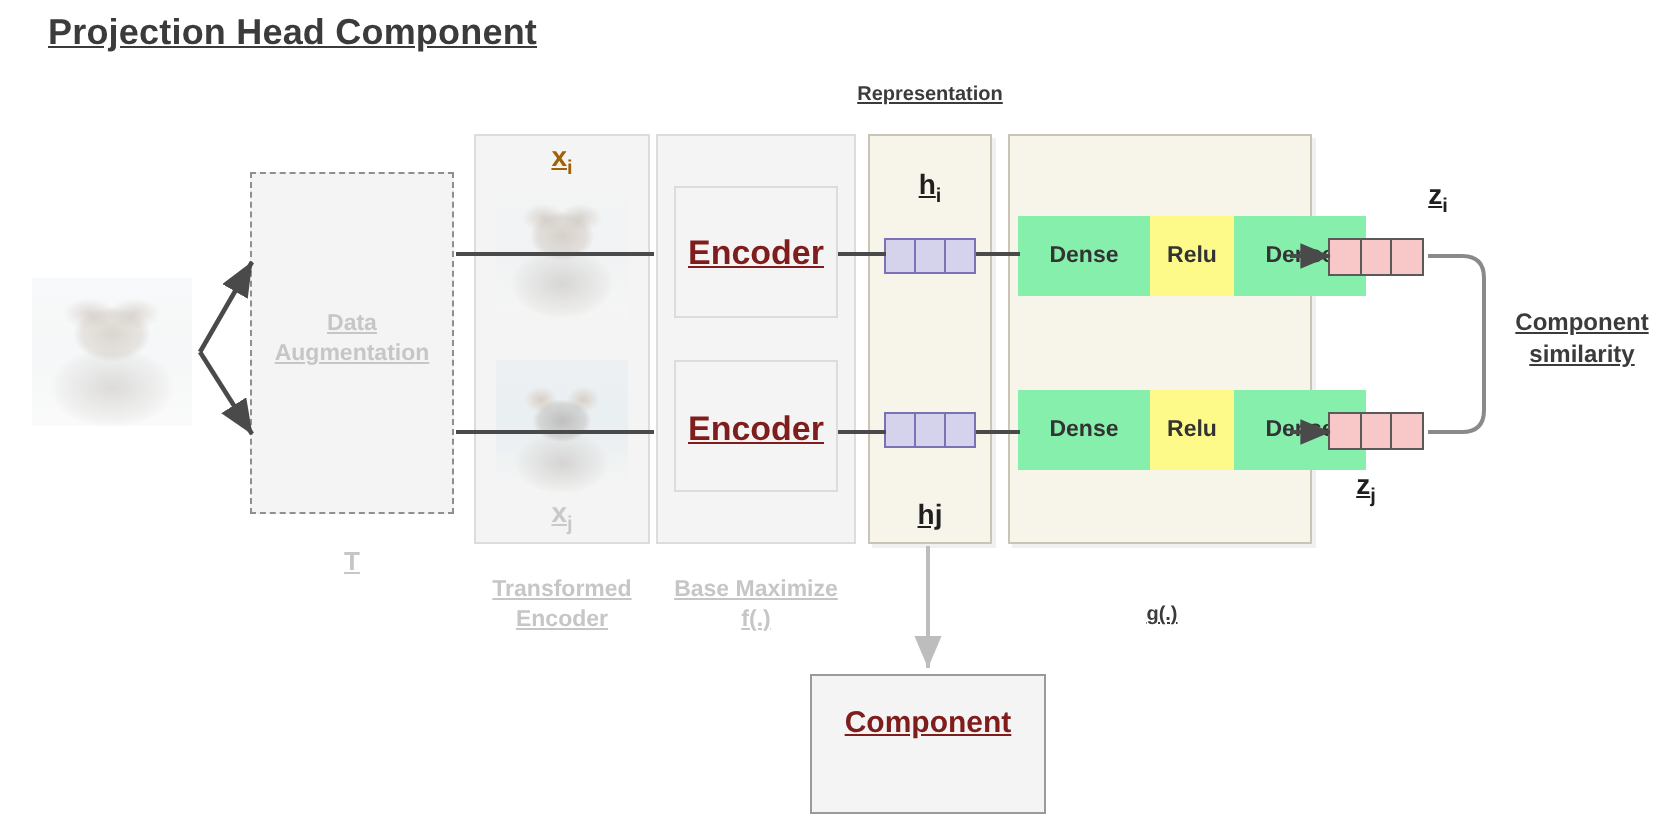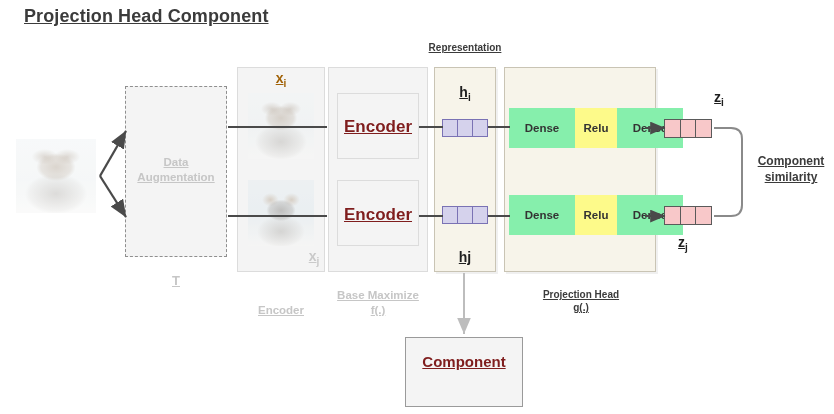--- a/index.html
+++ b/index.html
@@ -130,21 +130,22 @@
   <div class="abs faintlabel" style="left:146px;top:273px;width:60px;font-size:13px;">T</div>
 
   <div class="abs faintbox" style="left:237px;top:67px;width:88px;height:205px;"></div>
   <div class="abs mathlabel" style="left:237px;top:70px;width:88px;color:#a16207;"><span>x</span><sub>i</sub></div>
   <div class="abs" style="left:248px;top:93px;width:66px;height:66px;">
     <div class="cat" style="left:0;top:0;width:66px;height:66px;"></div>
   </div>
   <div class="abs" style="left:248px;top:180px;width:66px;height:66px;">
     <div class="cat var2" style="left:0;top:0;width:66px;height:66px;"></div>
   </div>
-  <div class="abs mathlabel" style="left:237px;top:248px;width:88px;color:#c9c9c9;padding-left:33px;"><span>x</span><sub>j</sub></div>
+  <div class="abs mathlabel" style="left:237px;top:248px;width:88px;color:#c9c9c9;"><span>x</span><sub>j</sub></div>
+  <div class="abs faintlabel" style="left:230px;top:288px;width:102px;">Transformed</div>
   <div class="abs faintlabel" style="left:230px;top:303px;width:102px;">Encoder</div>
 
   <div class="abs faintbox" style="left:328px;top:67px;width:100px;height:205px;"></div>
   <div class="abs faintbox" style="left:337px;top:93px;width:82px;height:66px;"></div>
   <div class="abs bigfaint" style="left:330px;top:117px;width:96px;">Encoder</div>
   <div class="abs faintbox" style="left:337px;top:180px;width:82px;height:66px;"></div>
   <div class="abs bigfaint" style="left:330px;top:205px;width:96px;">Encoder</div>
   <div class="abs faintlabel" style="left:325px;top:288px;width:106px;">Base Maximize</div>
   <div class="abs faintlabel" style="left:325px;top:303px;width:106px;">f(.)</div>
 
@@ -166,21 +167,20 @@
   <div class="mlp" id="mlp-top" style="left: 509px; top: 108px; width: 174px; height: 40px;">
       <div class="dense" style="flex: 66 0 0px;">Dense</div>
       <div class="relu" style="flex: 42 0 0px;">Relu</div>
       <div class="dense" style="flex: 66 0 0px;">Dense</div>
     </div>
   <div class="mlp" id="mlp-bottom" style="left: 509px; top: 195px; width: 174px; height: 40px;">
       <div class="dense" style="flex: 66 0 0px;">Dense</div>
       <div class="relu" style="flex: 42 0 0px;">Relu</div>
       <div class="dense" style="flex: 66 0 0px;">Dense</div>
     </div>
-  <div class="abs darklabel" style="left:519px;top:288px;width:124px;">Projection Head</div>
   <div class="abs darklabel" style="left:519px;top:301px;width:124px;">g(.)</div>
 
   <div class="abs mathlabel" style="left:655px;top:89px;width:56px;margin-left:36px;"><span>z</span><sub>i</sub></div>
   <div class="vec z" id="vec-z-top" style="left:664px;top:119px;width:48px;height:19px;">
       <i style="flex: 1 0 0px;"></i>
       <i style="flex: 1 0 0px;"></i>
       <i style="flex: 1 0 0px;"></i>
     </div>
   <div class="vec z" id="vec-z-bot" style="left:664px;top:206px;width:48px;height:19px;">
       <i style="flex: 1 0 0px;"></i>

